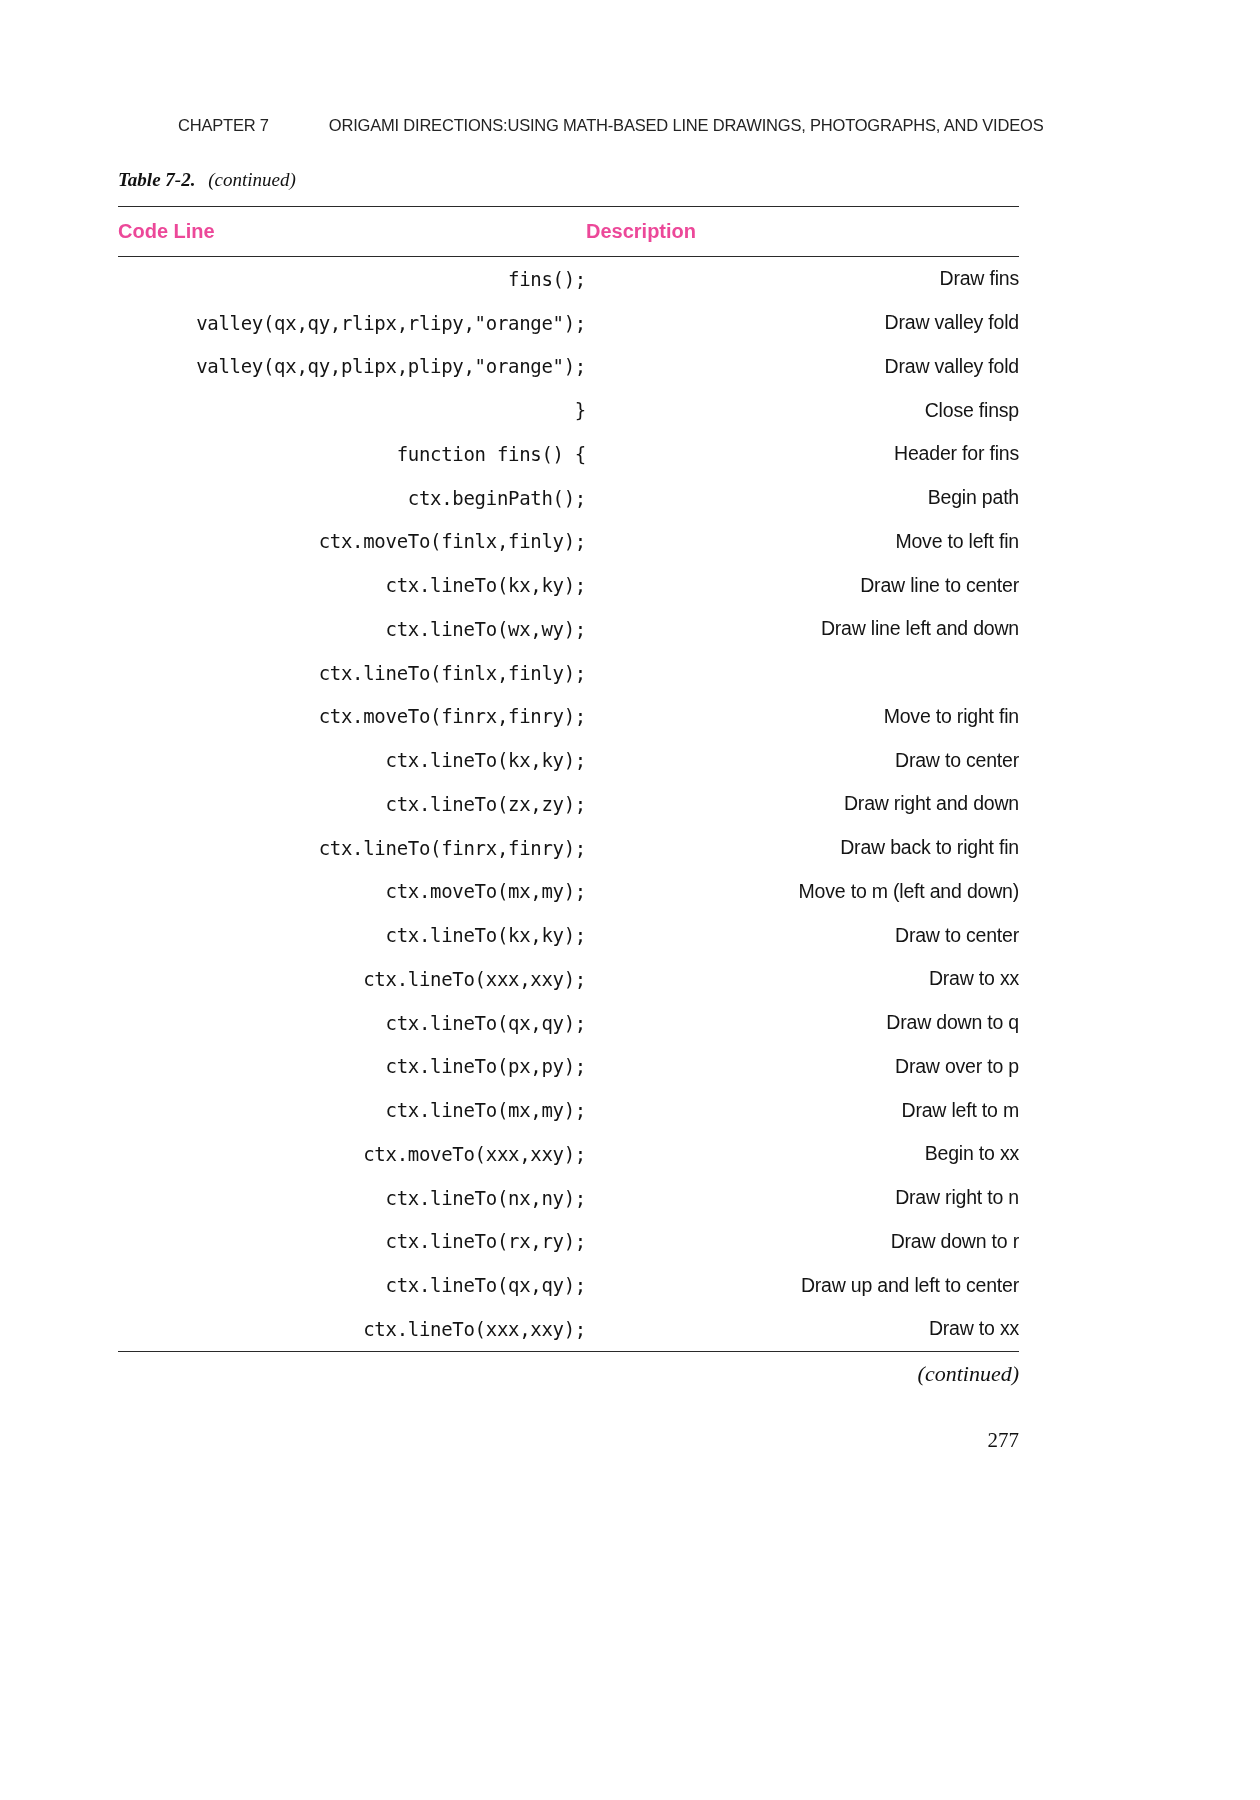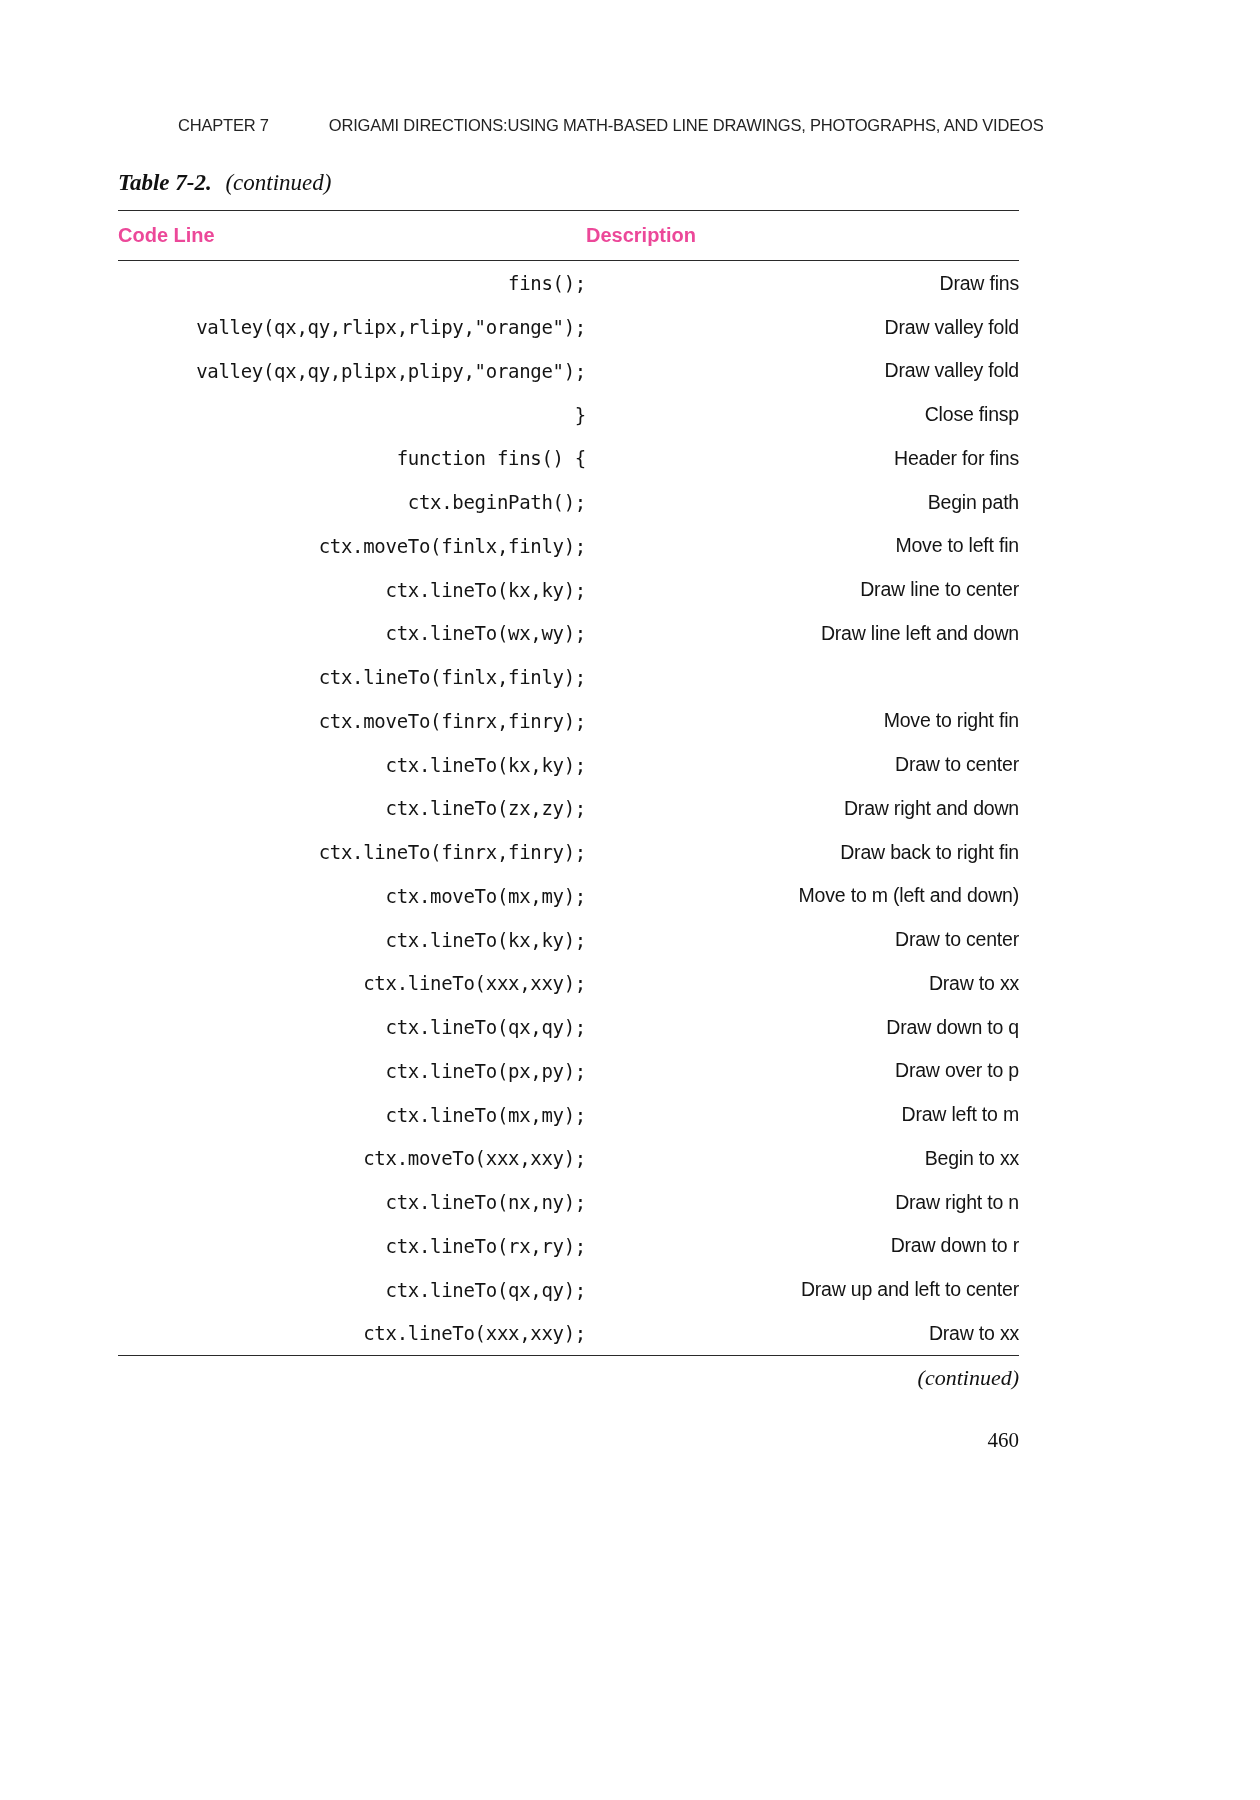--- a/index.html
+++ b/index.html
@@ -28,21 +28,21 @@
     letter-spacing: -0.2px;
     font-weight: 500;
     color: #232323;
     line-height: 1.1;
     gap: 36px;
   }
   .running-head .chapter-label { margin-right: 24px; }
   .table-title {
     margin-top: 36px;
     font-family: "Liberation Serif", serif;
-    font-size: 23px;
+    font-size: 19px;
     color: #111;
     line-height: 1.1;
   }
   .table-title .title-bold { font-weight: 700; font-style: italic; }
   .table-title .title-cont { font-style: italic; margin-left: 8px; }
   .data-table {
     margin-top: 15px;
     border-top: 1.5px solid #2a2a2a;
     border-bottom: 1.5px solid #2a2a2a;
   }
@@ -238,15 +238,15 @@
 
   <div class="row">
     <div class="col-code"> ctx.lineTo(xxx,xxy);</div>
     <div class="col-desc">Draw to xx</div>
   </div>
 </div>
     </div>
 
     <div class="continued-note">(continued)</div>
 
-    <div class="page-number">460</div>
+    <div class="page-number">277</div>
   </div>
 </div>
 
 </body></html>

